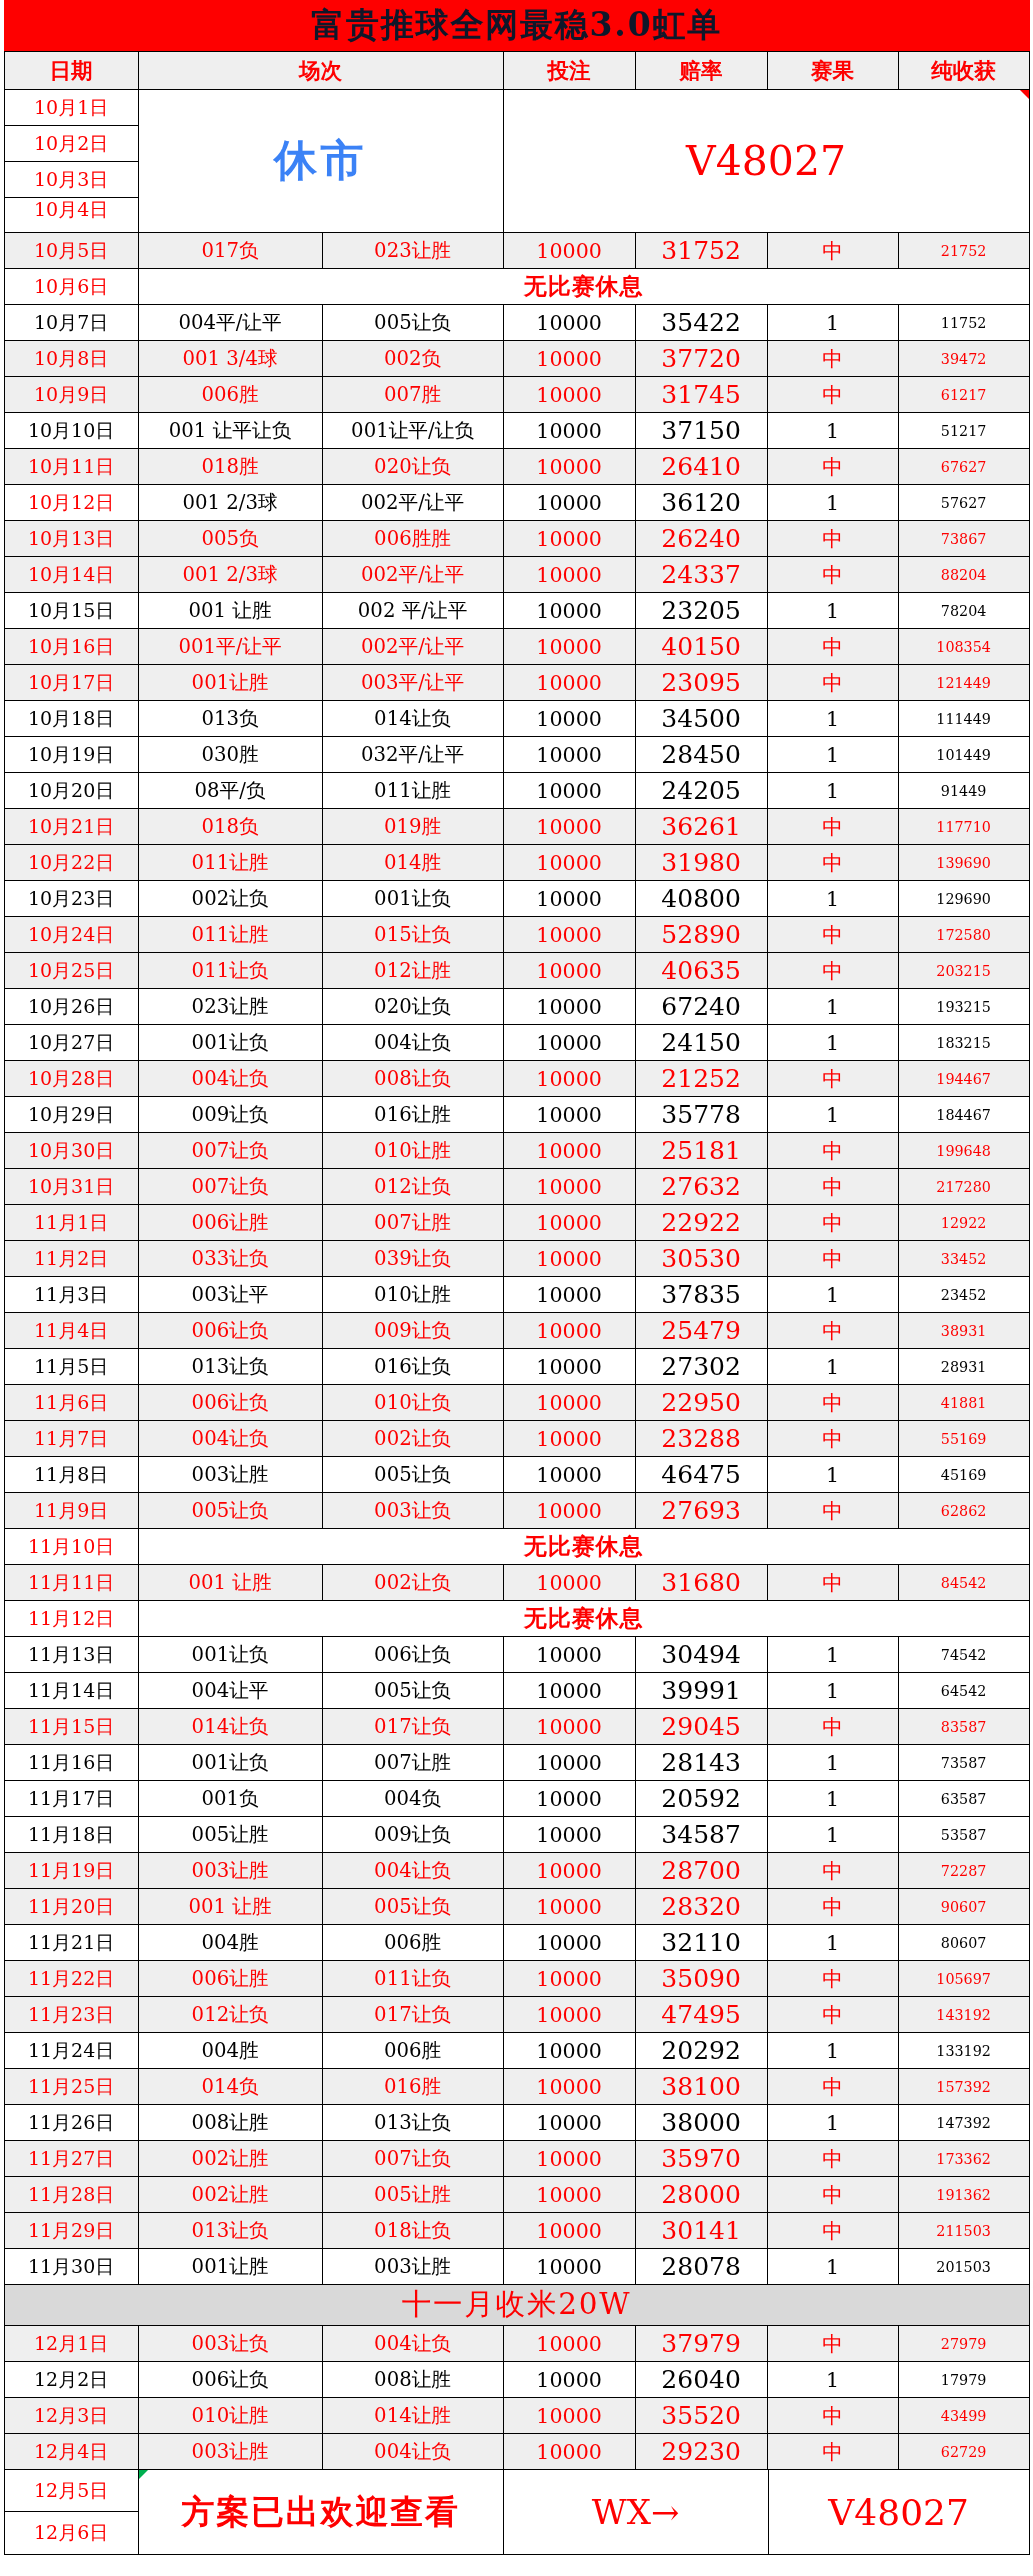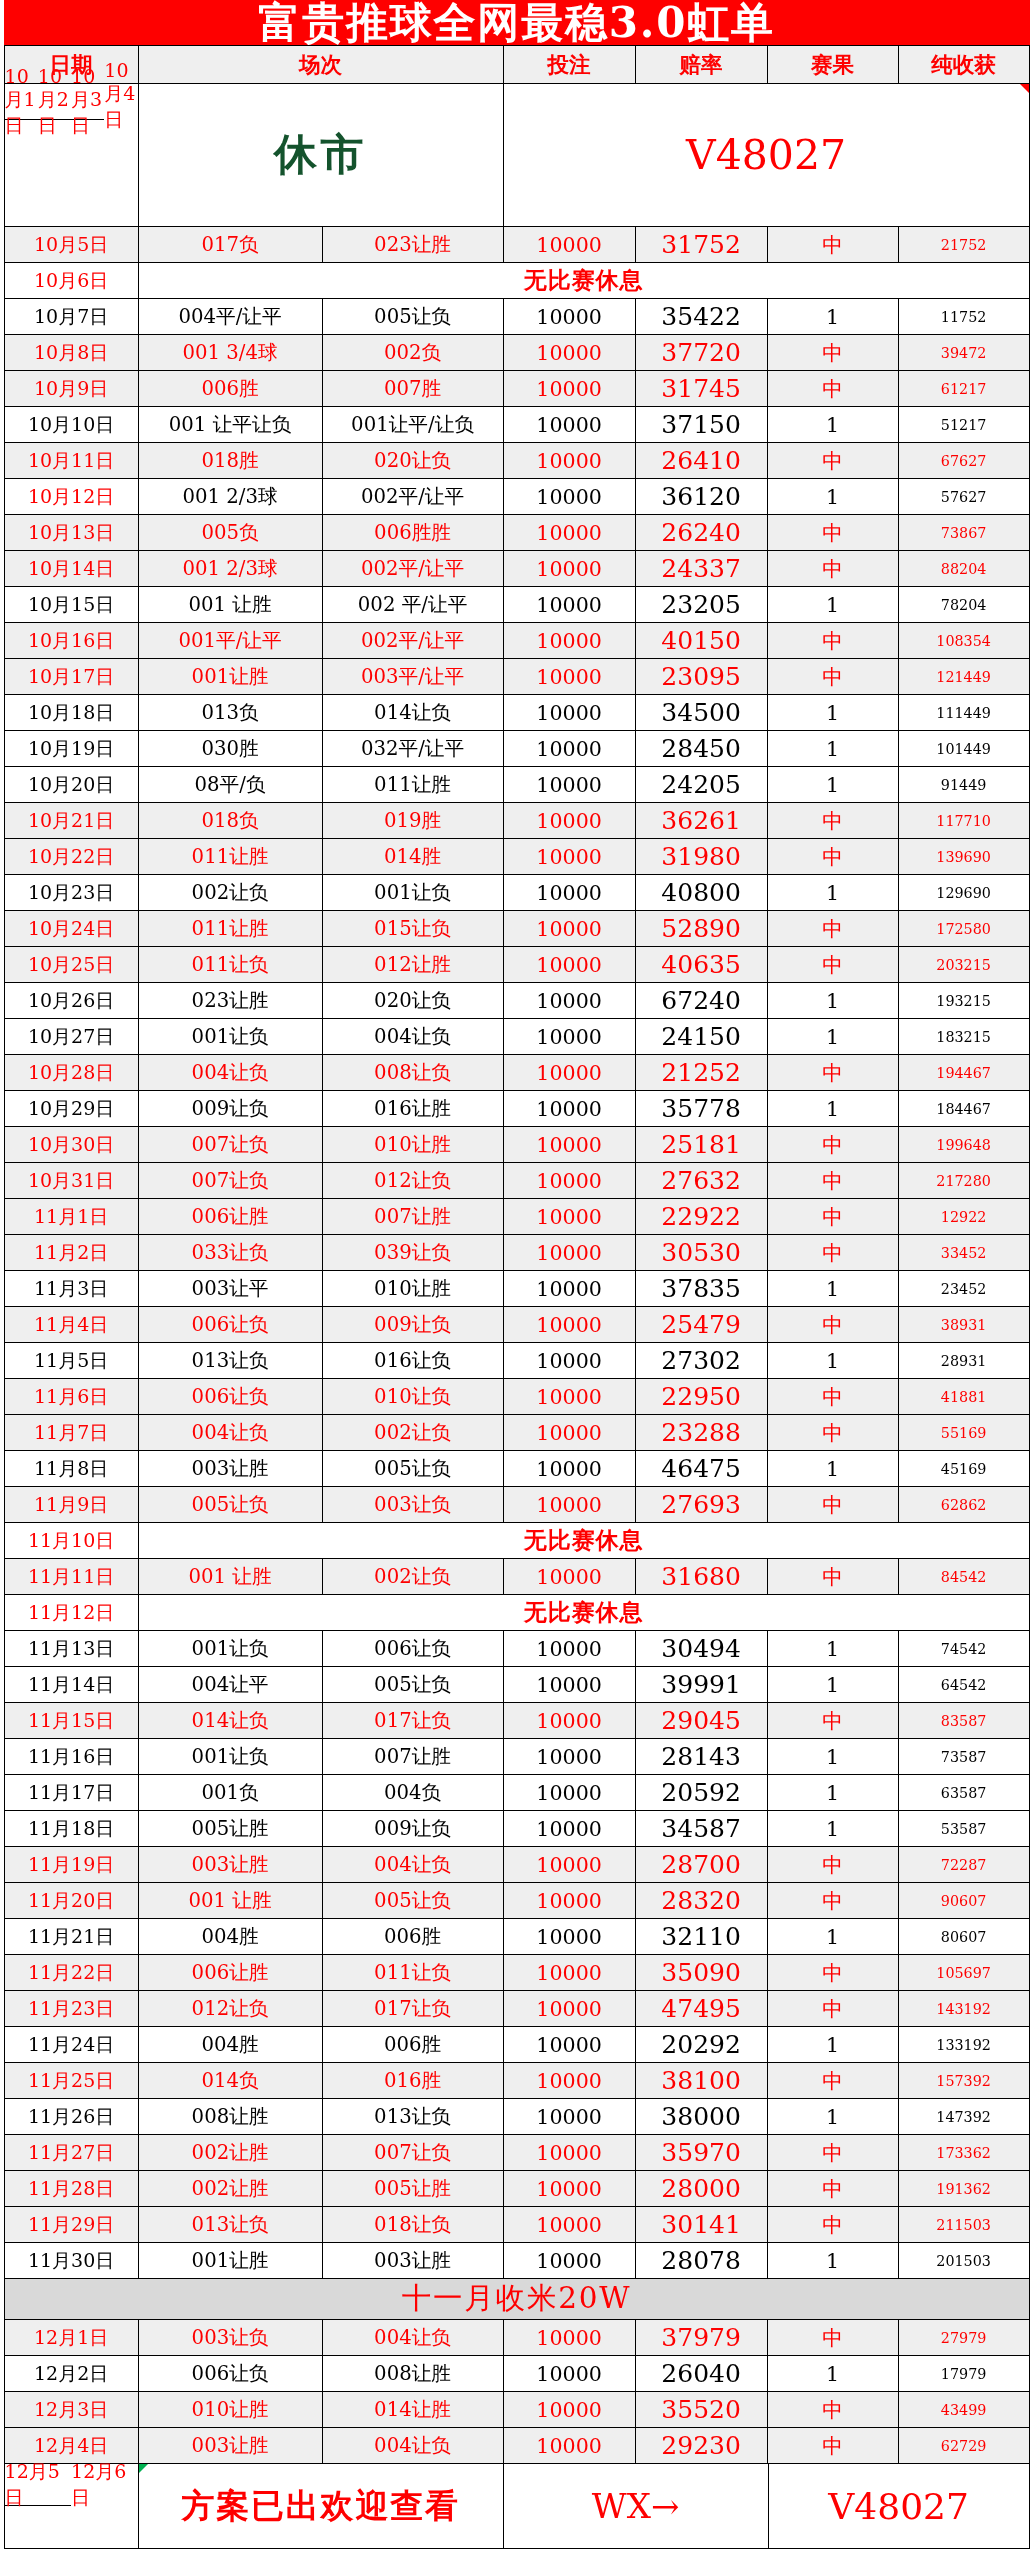--- a/index.html
+++ b/index.html
@@ -1,18 +1,18 @@
 <!DOCTYPE html>
 <html style="font-size:14.3px"><head>
 <meta charset="utf-8">
 <style>
   html,body{margin:0;padding:0;background:#ffffff;}
   body{width:1034px;font-family:"DejaVu Serif","Liberation Serif",serif;-webkit-font-smoothing:antialiased;}
   .sheet{width:1026px;margin:0 3.6px;}
-  .title-bar{height:45px;background:#fe0000;color:#ffffff;font-weight:bold;font-size:42px;
+  .title-bar{height:51px;background:#fe0000;color:#0f172a;font-weight:bold;font-size:33px;
              display:flex;align-items:center;justify-content:center;letter-spacing:1.8px;}
   .grid{border:1.8px solid #000;box-sizing:border-box;}
   .row{display:flex;background:#fff;border-bottom:1.8px solid #000;box-sizing:border-box;}
   .row:last-child{border-bottom:none;}
   .cell{box-sizing:border-box;border-right:1.8px solid #000;display:flex;align-items:center;justify-content:center;
         height:100%;overflow:hidden;white-space:nowrap;}
   .cell.last{border-right:none;flex:1;}
   .header-row{height:38px;background:#efefef;}
   .header-row .cell{color:#fe0000;font-weight:bold;font-size:21.5px;}
   .c-date{width:134px;font-size:19px;}
@@ -25,25 +25,25 @@
   .match-row{height:36px;}
   .match-row.hit{background:#efefef;}
   .match-row.hit .cell{color:#fe0000;}
   .match-row.miss .cell{color:#000000;}
   .date-red{color:#fe0000 !important;}
   .rest-row{height:36px;}
   .rest-row .c-date{color:#fe0000;}
   .rest-cell{flex:1;border-right:none;color:#fe0000;font-weight:bold;font-size:23px;letter-spacing:0.9px;}
   .summary-row{height:41px;background:#d9d9d9;}
   .summary-cell{flex:1;border-right:none;color:#fe0000;font-size:29.5px;letter-spacing:1.8px;}
-  .date-stack{width:134px;box-sizing:border-box;border-right:1.8px solid #000;display:flex;}
+  .date-stack{width:134px;box-sizing:border-box;border-right:1.8px solid #000;display:flex;flex-direction:column;}
   .date-sub{box-sizing:border-box;display:flex;align-items:center;justify-content:center;
             font-size:19px;color:#fe0000;}
   .date-sub.db{border-bottom:1.8px solid #000;}
-  .closed-notice{width:365px;font-size:43px;font-weight:bold;color:#14532d;letter-spacing:3.6px;}
+  .closed-notice{width:365px;font-size:43px;font-weight:bold;color:#3b82f6;letter-spacing:3.6px;}
   .closed-code{position:relative;font-size:41px;color:#fe0000;}
   .footer-notice{width:365px;position:relative;font-size:33px;color:#fe0000;font-weight:bold;letter-spacing:1.8px;}
   .footer-wx{width:265px;font-size:34px;color:#fe0000;}
   .footer-code{font-size:36px;color:#fe0000;}
   .corner-red{position:absolute;top:0;right:0;width:0;height:0;
               border-top:9.8px solid #fe0000;border-left:9.8px solid transparent;}
   .corner-green{position:absolute;top:0;left:0;width:0;height:0;
               border-top:9.8px solid #00b050;border-right:9.8px solid transparent;}
 </style>
 </head>

